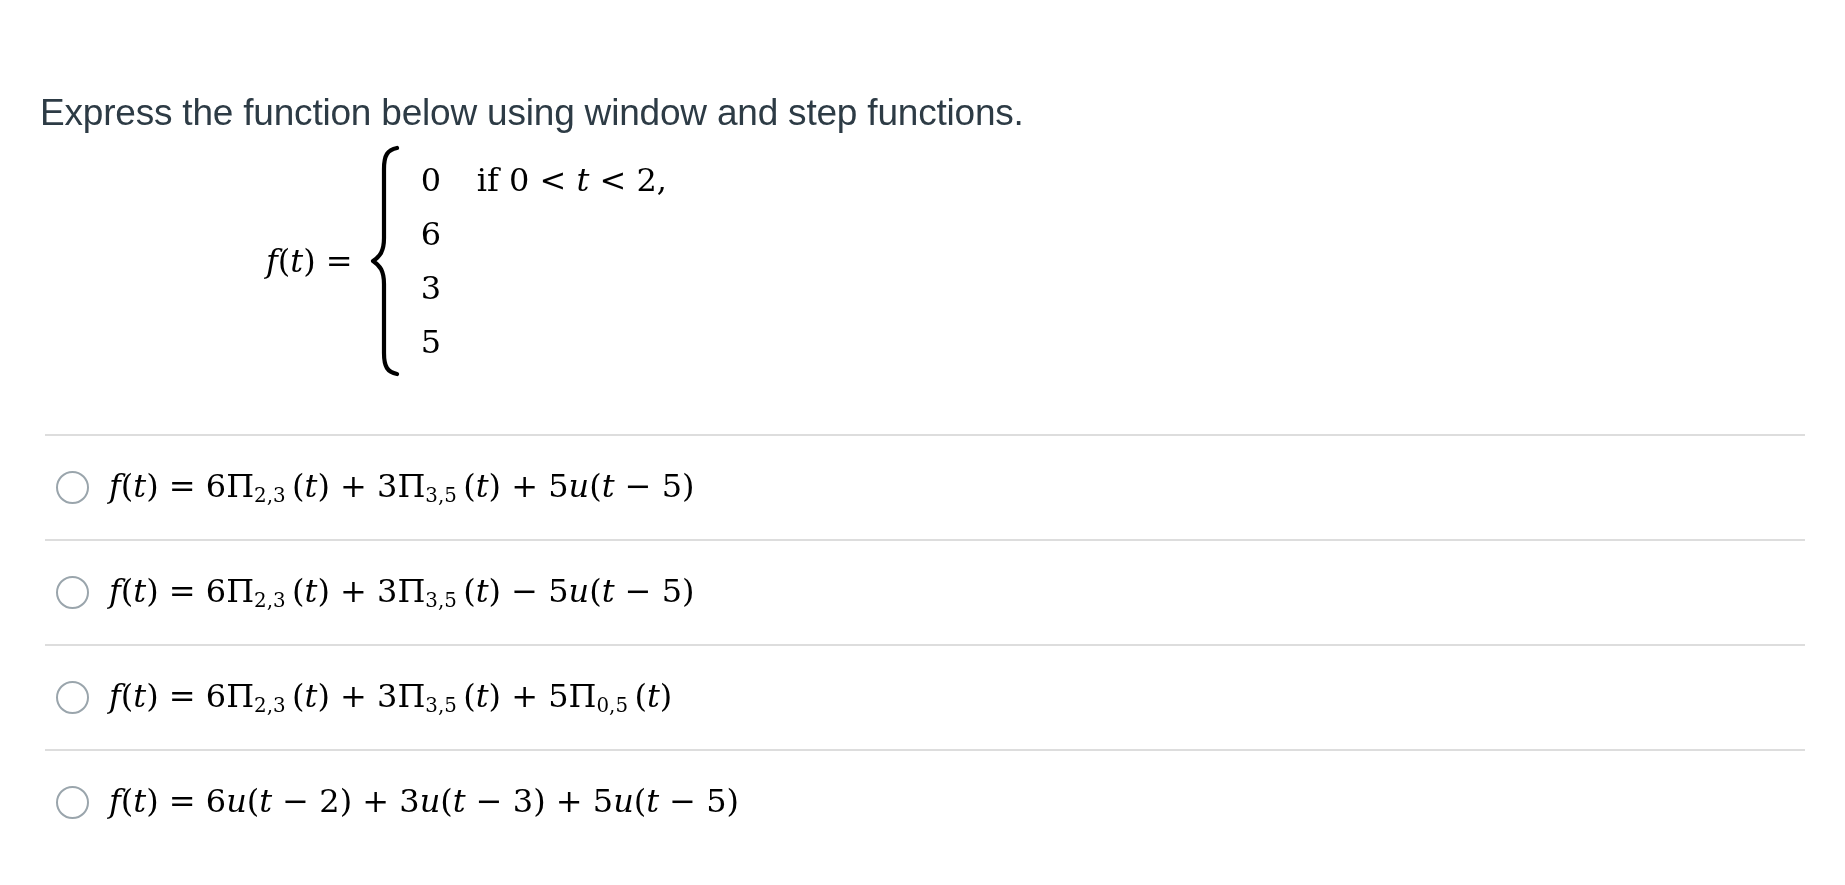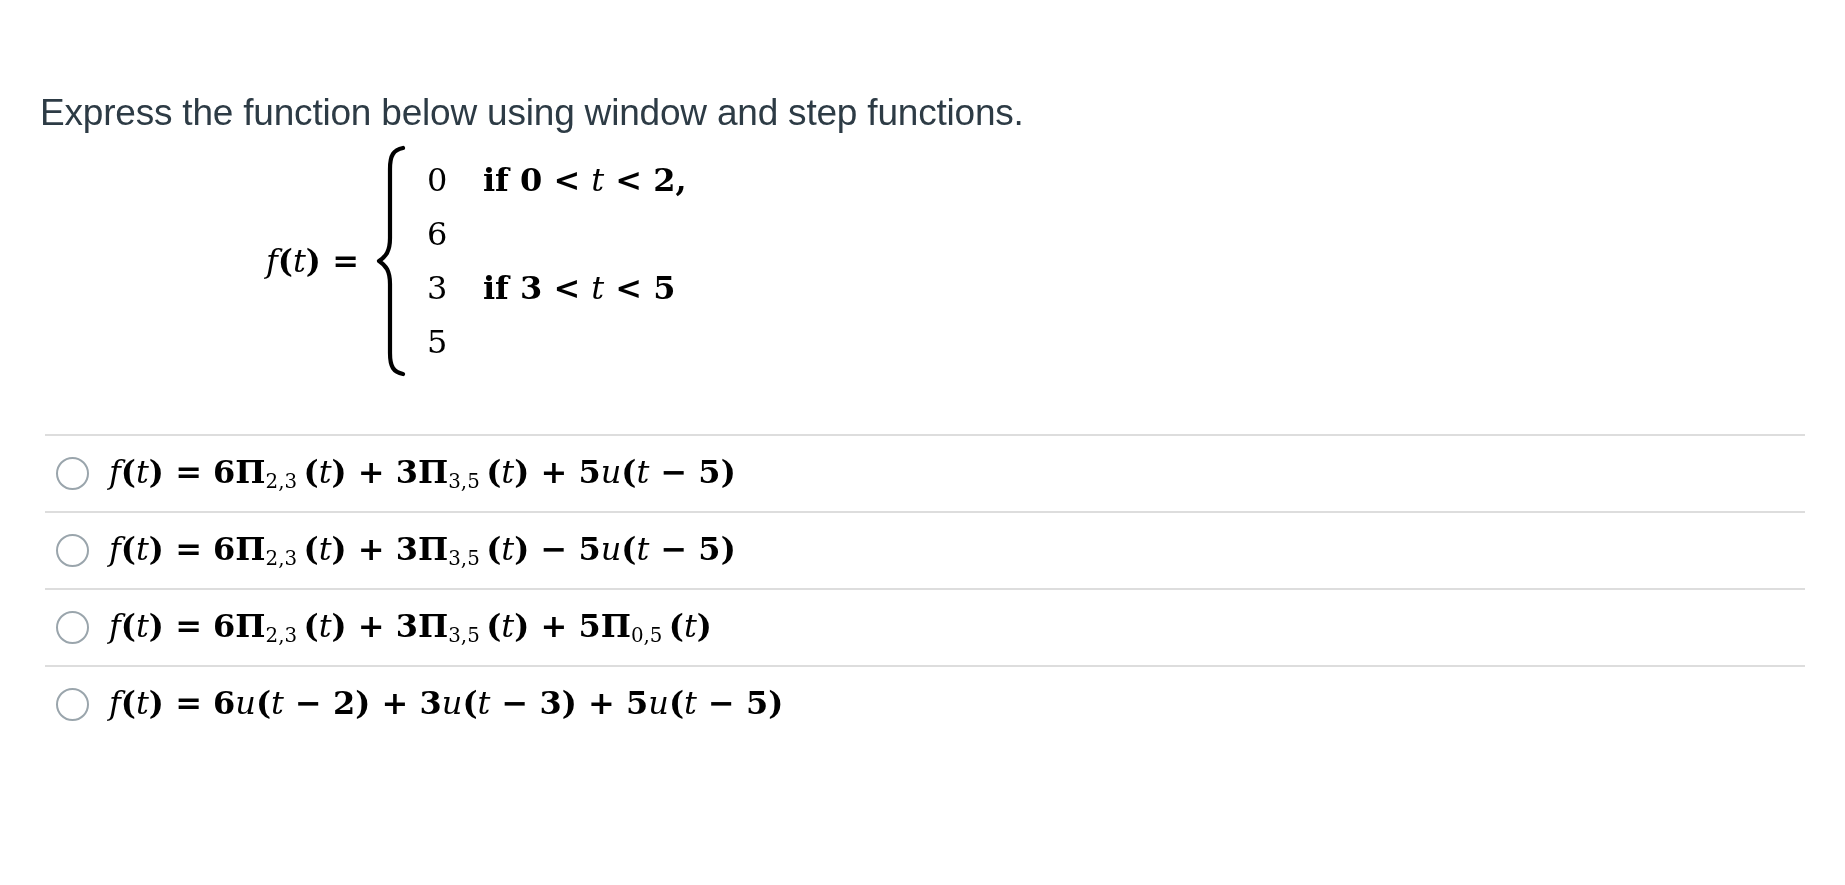--- a/index.html
+++ b/index.html
@@ -27,21 +27,21 @@
     letter-spacing:-0.2px;
     white-space:nowrap;
     margin-top:44px;
   }
   
   .math{
     font-family:"DejaVu Serif","Liberation Serif",serif;
     color:var(--math);
   }
   .math .mi{font-style:italic;}
-  .math .mr{font-style:normal;font-weight:bold;}
+  .math .mr{font-style:normal;}
   .math sub.ms{
     font-size:0.62em;
     line-height:0;
     vertical-align:-0.25em;
     font-style:normal;
   }
   
   .piecewise{
     position:absolute;
     left:266px;top:145px;
@@ -71,21 +71,21 @@
   
   .options{
     position:absolute;
     left:45px;top:434px;
     width:1760px;
   }
   .option{
     display:flex;
     align-items:center;
     border-top:2px solid var(--divider);
-    height:77px;
+    height:105px;
     padding-left:11px;
     cursor:pointer;
     background:#fff;
   }
   .radio{
     width:33px;height:33px;
     border:2px solid var(--radio-border);
     border-radius:50%;
     background:#ffffff;
     flex:none;
@@ -119,21 +119,20 @@
     <span class="pval">0</span>
     <span class="pcond"><span class="mr">if 0 &lt; </span><span class="mi">t</span><span class="mr"> &lt; 2,</span></span>
   </div>
 
   <div class="prow">
     <span class="pval">6</span>
   </div>
 
   <div class="prow">
     <span class="pval">3</span>
-    <span class="pcond"><span class="mr">if 3 &lt; </span><span class="mi">t</span><span class="mr"> &lt; 5</span></span>
   </div>
 
   <div class="prow">
     <span class="pval">5</span>
   </div>
 </div>
 </div>
 
 <div class="options">
   <div class="option">

